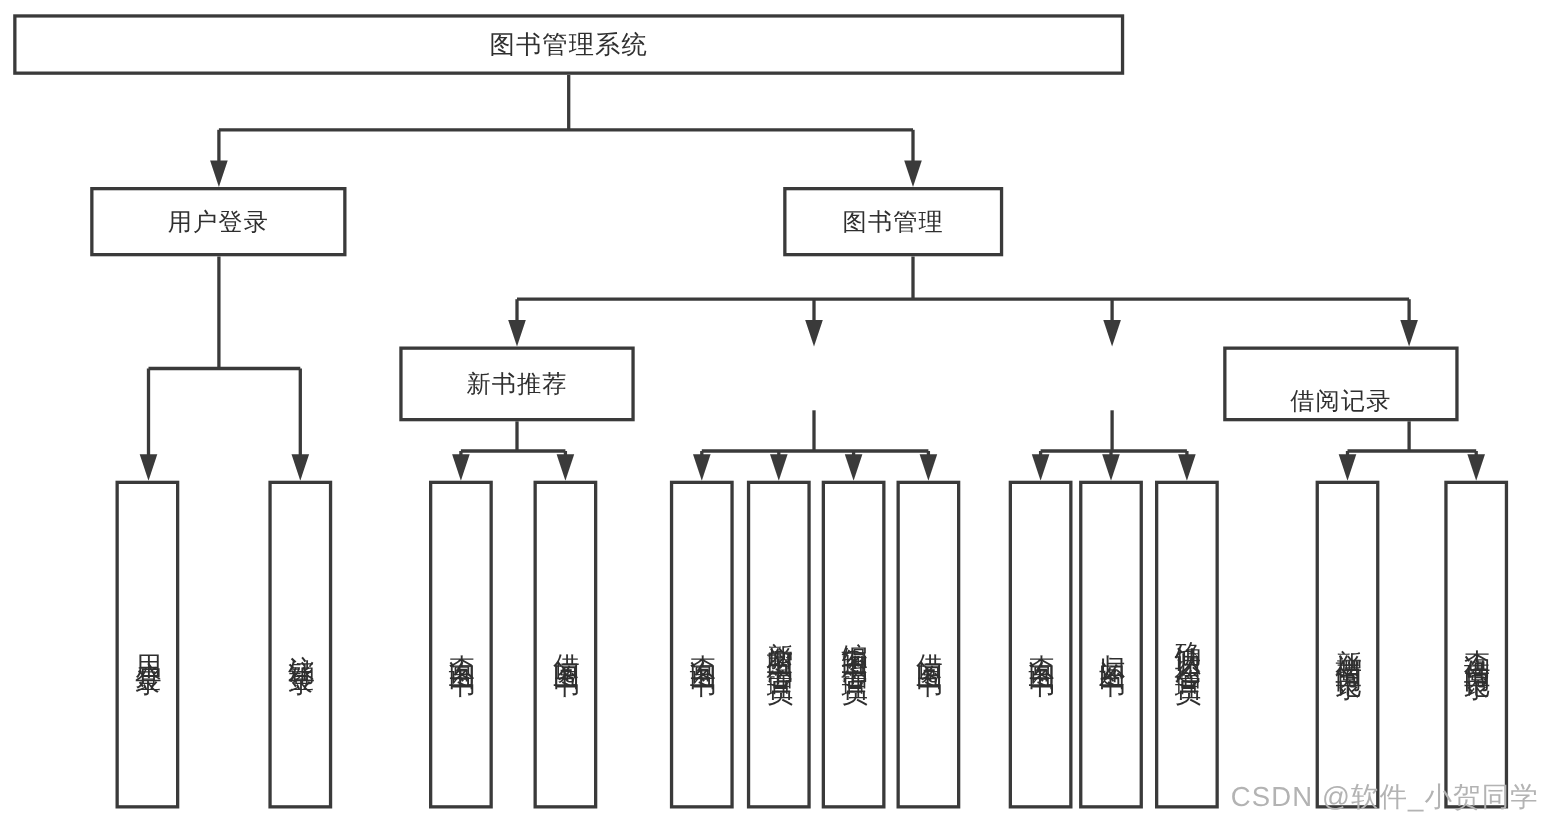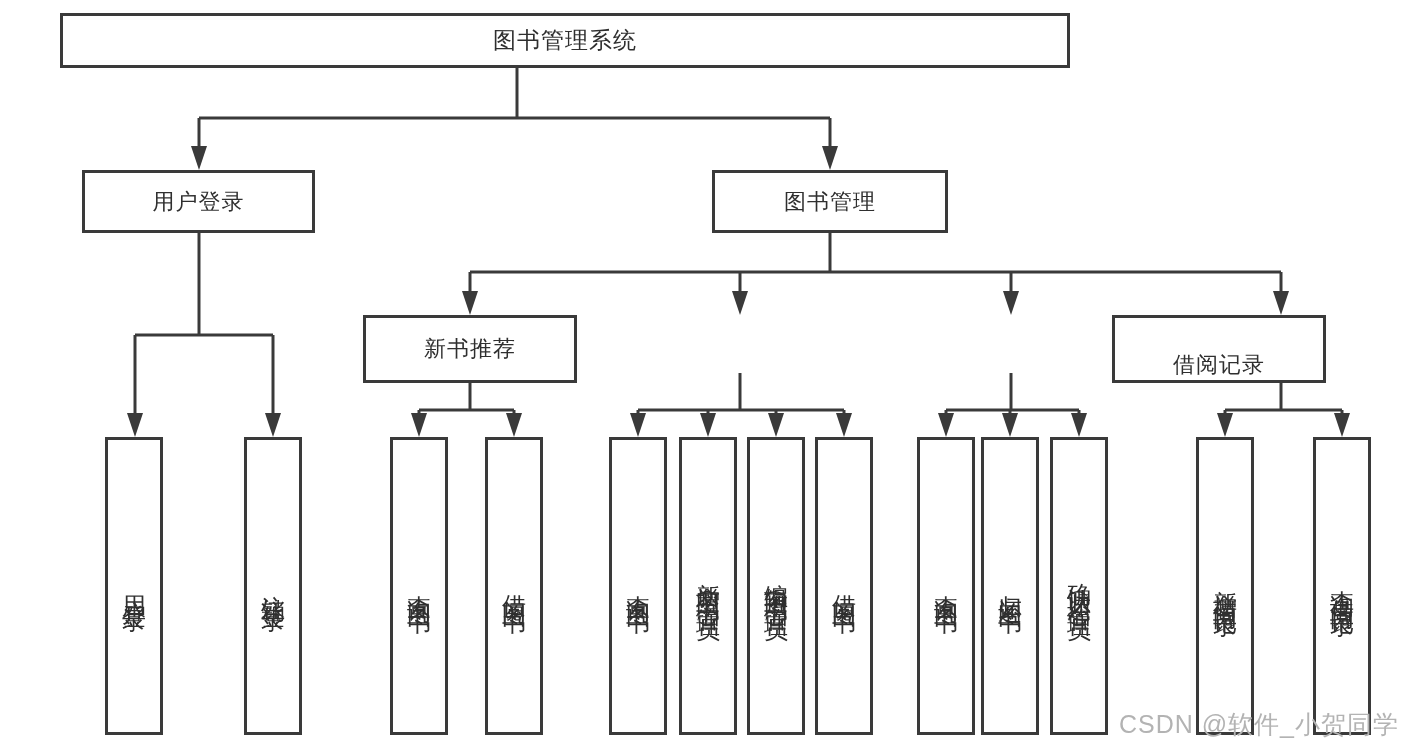--- a/index.html
+++ b/index.html
@@ -24,21 +24,20 @@
     display: flex;
     align-items: center;
     justify-content: center;
     font-size: 22px;
     color: #2f2f2f;
     letter-spacing: 1px;
   }
   .root {
     left: 12px; top: 13px; width: 1010px; height: 55px;
     font-size: 23px;
-    margin-left: 48px;
   }
   .lvl2 { top: 170px; height: 63px; }
   .lvl3 { top: 315px; height: 68px; width: 214px; }
   .vbox {
     position: absolute;
     top: 437px;
     width: 58px; height: 298px;
     box-sizing: border-box;
     border: 3px solid #3a3a3a;
     background: #ffffff;
@@ -136,21 +135,21 @@
     </g>
   </svg>
 
   <div class="hbox root">
     <span>图书管理系统</span>
   </div>
 
   <div class="hbox lvl2" style="left:82px; width:233px;">
     <span>用户登录</span>
   </div>
-  <div class="hbox lvl2" style="left:712px; width:236px;">
+  <div class="hbox lvl2" style="left:712px; width:200px;">
     <span>图书管理</span>
   </div>
 
   <div class="hbox lvl3" style="left:363px;">
     <span>新书推荐</span>
   </div>
   <div class="hbox lvl3" style="left:1112px;align-items:flex-end;">
     <span>借阅记录</span>
   </div>
 

